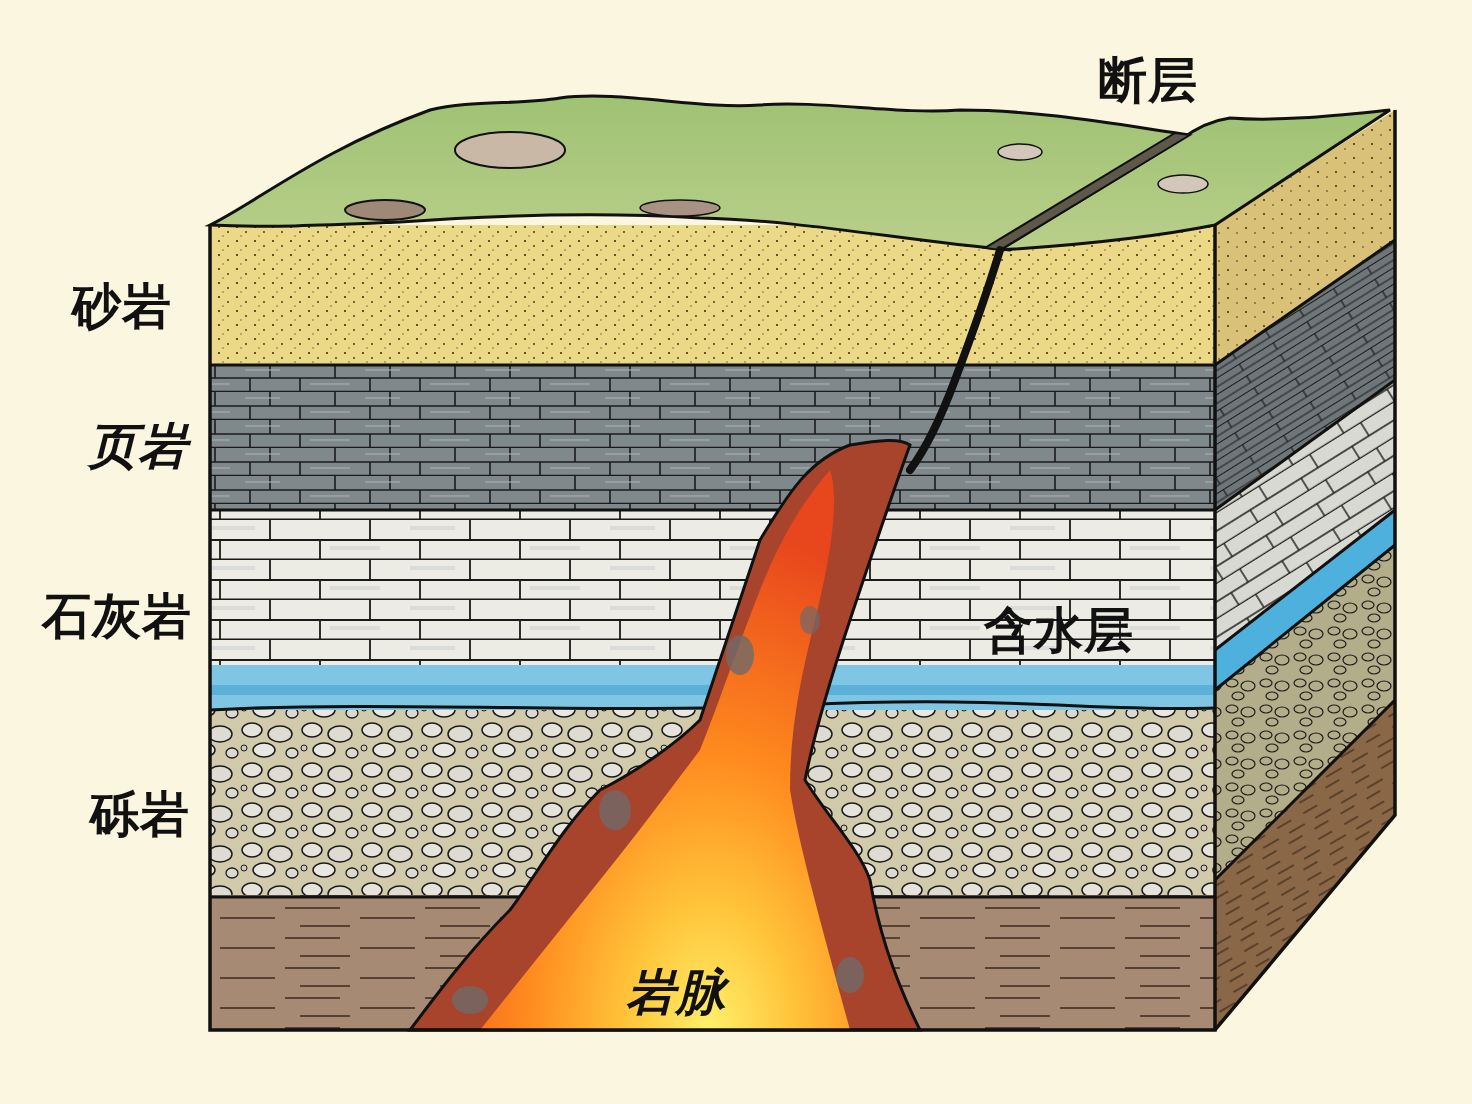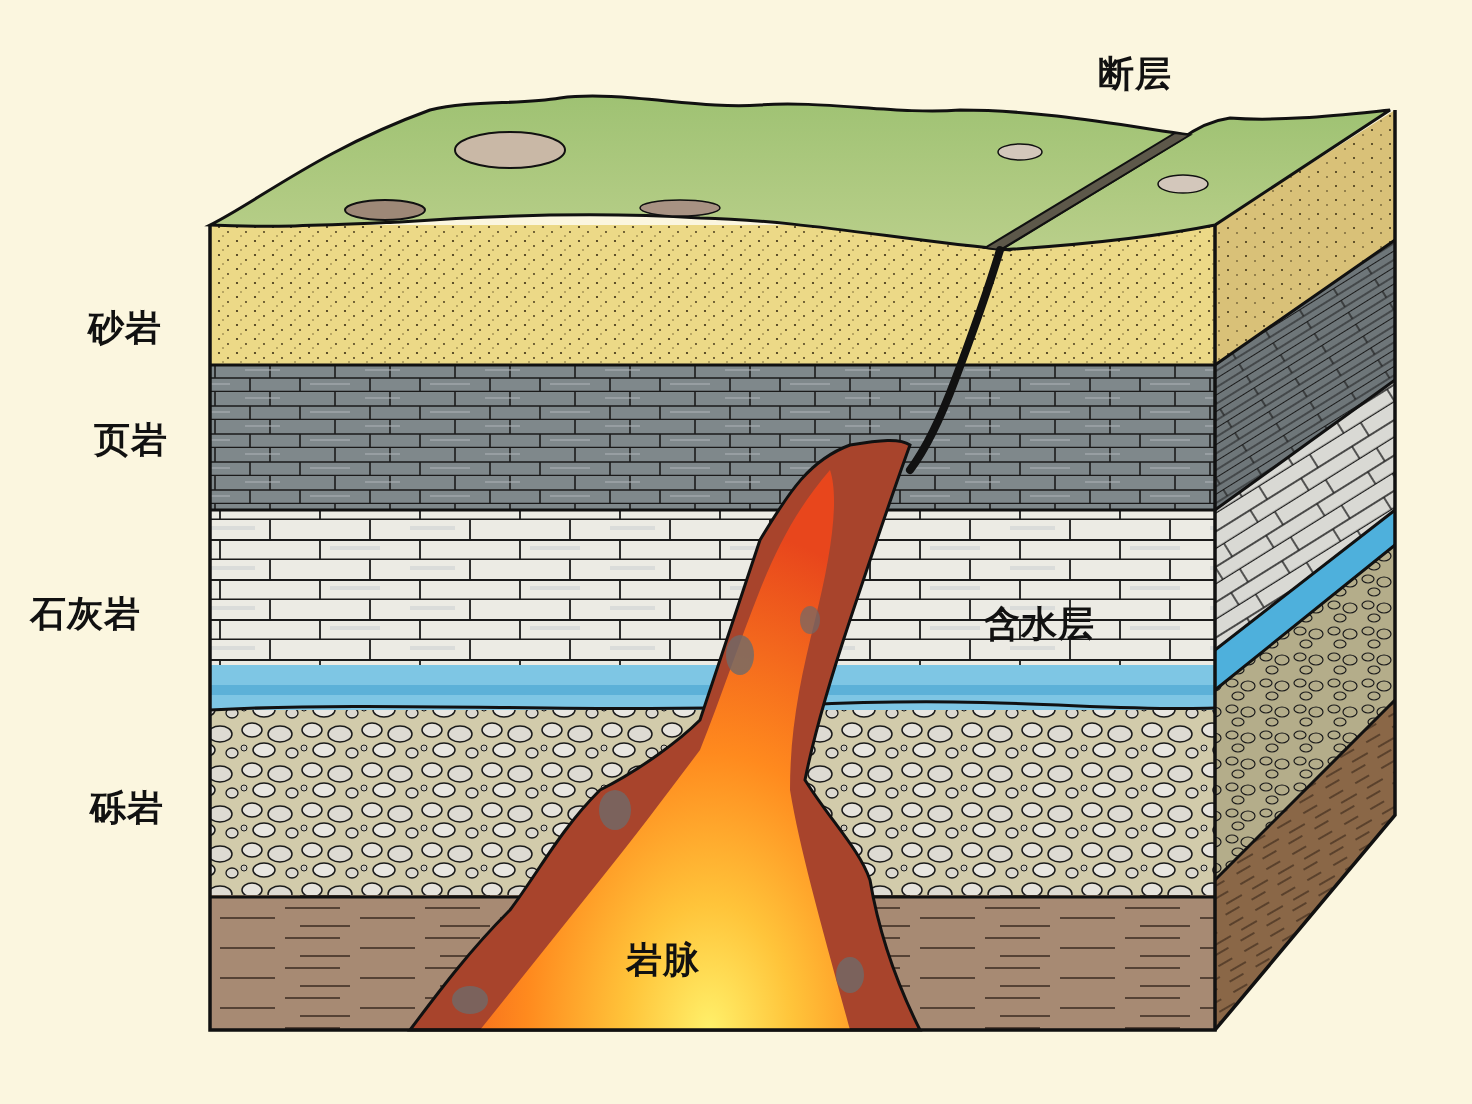--- a/index.html
+++ b/index.html
@@ -7,21 +7,21 @@
       width: 1472px; height: 1104px; overflow: hidden;
       background: #fbf6df;
       font-family: "DejaVu Sans", sans-serif;
       position: relative;
     }
     #diagram { position: absolute; left: 0; top: 0; width: 1472px; height: 1104px; }
     .label {
       position: absolute;
       font-family: "DejaVu Sans", sans-serif;
       font-weight: bold;
-      font-size: 36px;
+      font-size: 49px;
       color: #111;
       letter-spacing: 1px;
       white-space: nowrap;
       line-height: 1;
     }
   </style>
 </head>
 <body>
 
 <svg id="diagram" width="1472" height="1104" viewBox="0 0 1472 1104" xmlns="http://www.w3.org/2000/svg">
@@ -135,18 +135,18 @@
     <ellipse cx="810" cy="620" rx="10" ry="14" fill="#6f6a69" opacity="0.7"></ellipse>
   </g>
 
   <g fill="none" stroke="#111" stroke-width="3.5">
     <path d="M210 225 V1030 H1215 V225"></path>
     <path d="M1215 1030 L1395 815 V110"></path>
   </g>
 </svg>
 
 <div class="label" style="left:1098px; top:56px;">断层</div>
-<div class="label" style="left:88px; top:282px;margin-top:28px;">砂岩</div>
-<div class="label" style="left:94px; top:422px;">页岩</div>
-<div class="label" style="left:30px; top:596px;">石灰岩</div>
+<div class="label" style="left:72px; top:282px;">砂岩</div>
+<div class="label" style="left:88px; top:422px;font-style:italic;">页岩</div>
+<div class="label" style="left:42px; top:596px;font-family:Liberation Mono, monospace;">石灰岩</div>
 <div class="label" style="left:984px; top:606px;">含水层</div>
 <div class="label" style="left:90px; top:790px;">砾岩</div>
-<div class="label" style="left:626px; top:942px;">岩脉</div>
+<div class="label" style="left:626px; top:968px;font-style:italic;">岩脉</div>
 
 </body></html>

